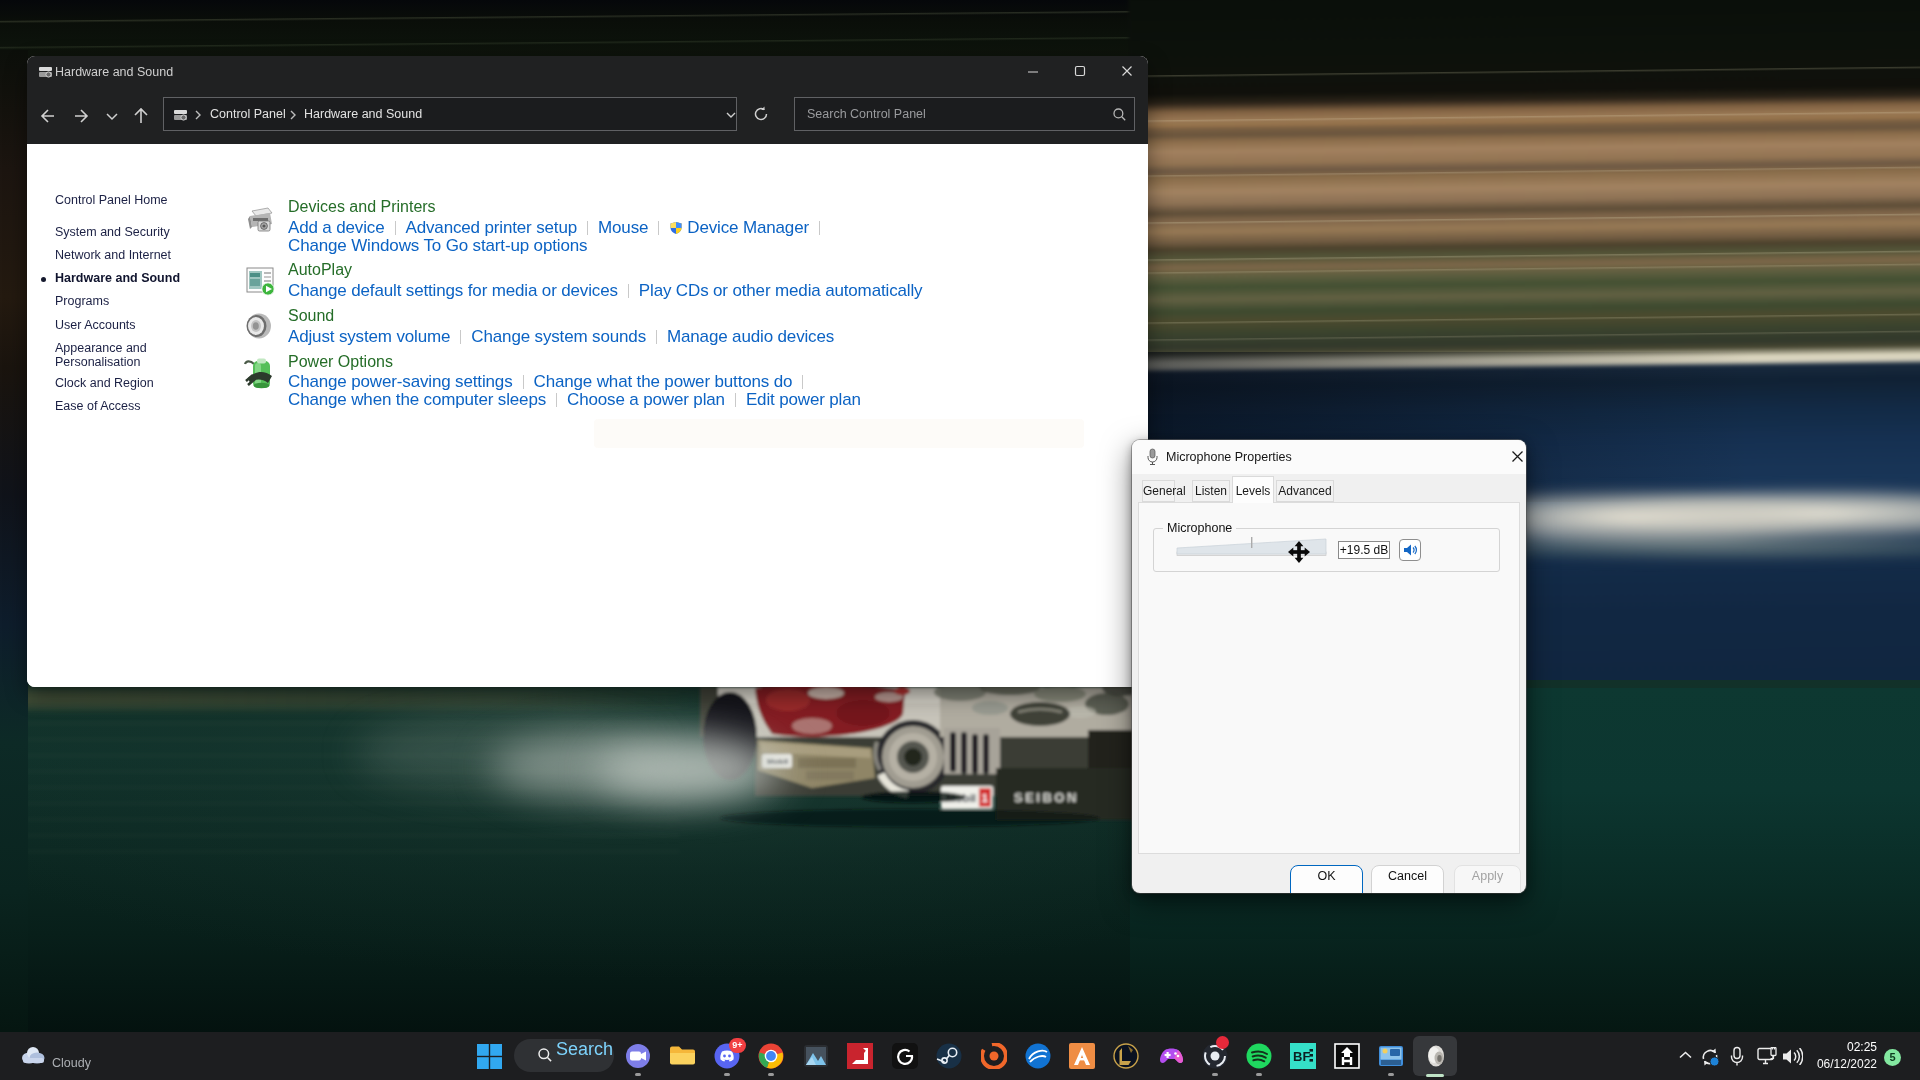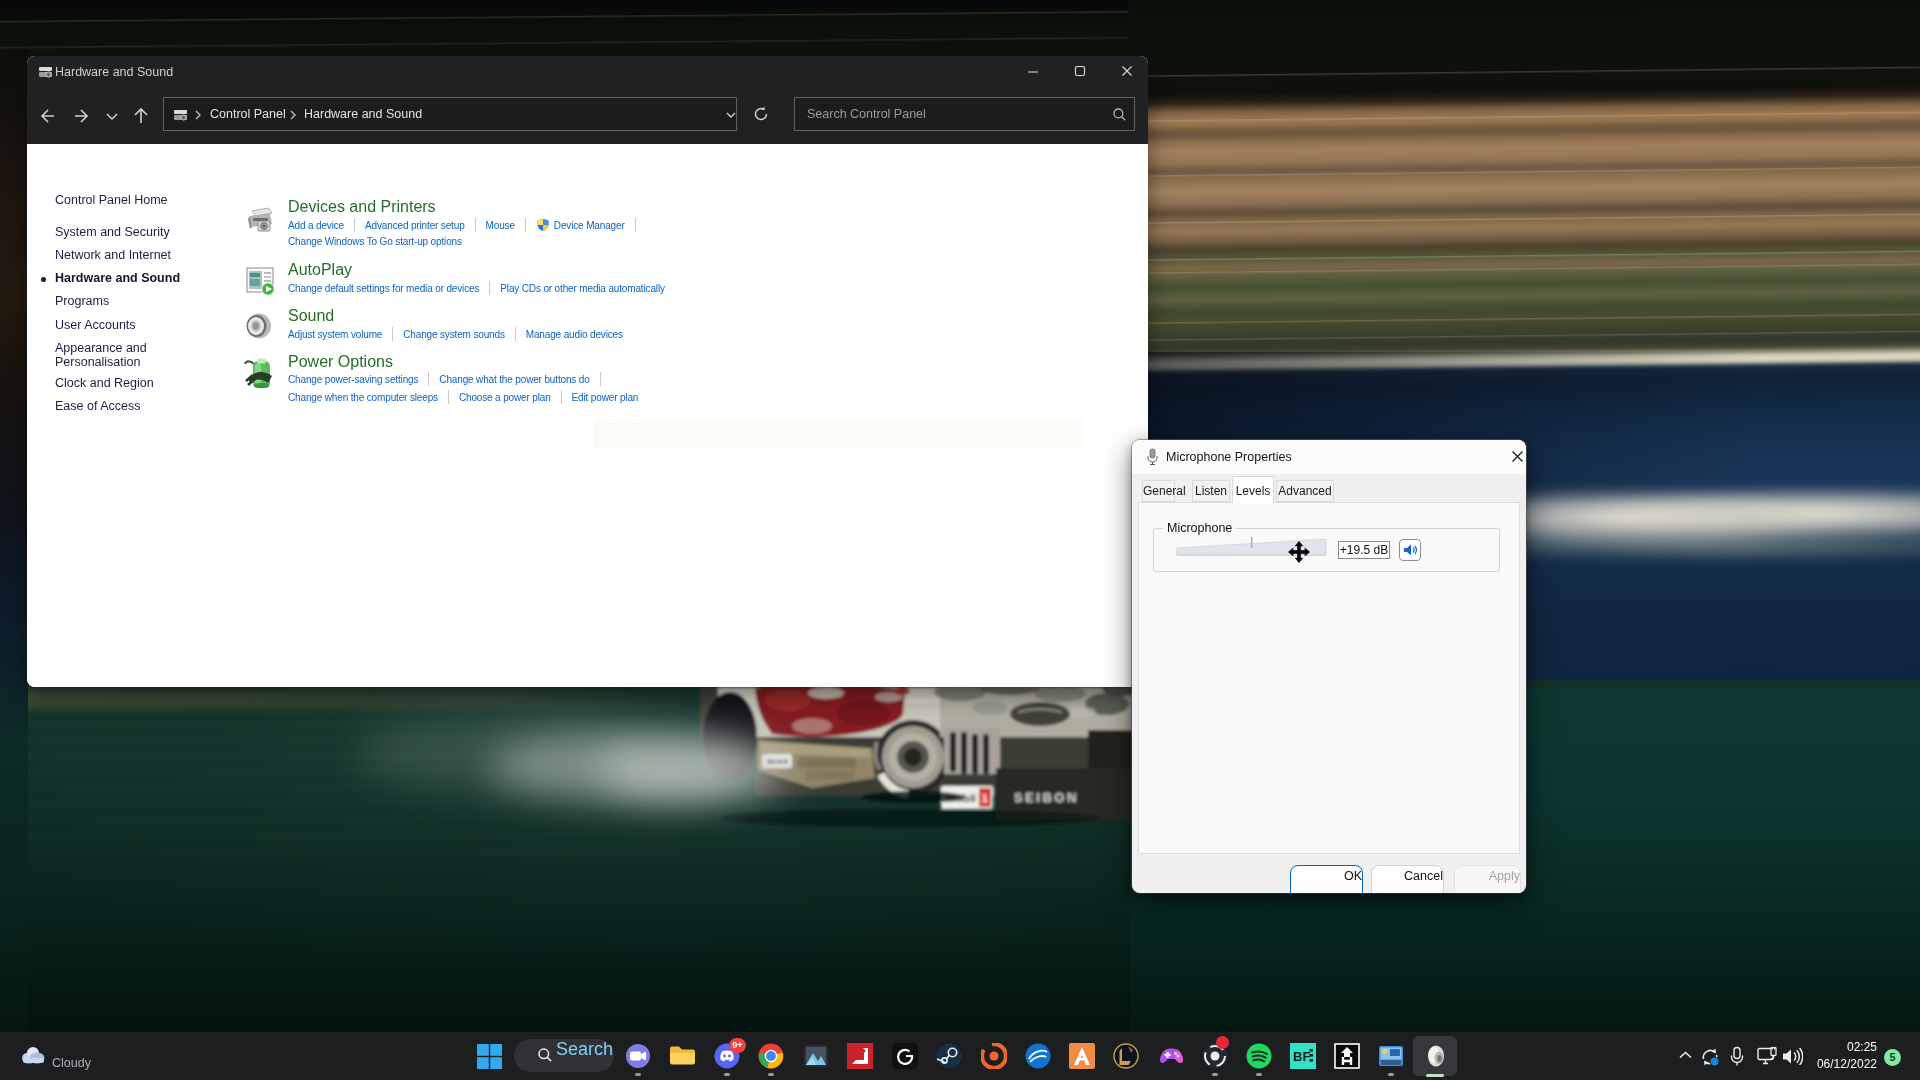--- a/index.html
+++ b/index.html
@@ -71,41 +71,41 @@
   .navico{position:absolute;top:14px;}
   #cp-addr{position:absolute;left:136px;top:9px;width:574px;height:34px;background:#1b1c1e;border:1px solid #606164;box-sizing:border-box;}
   #cp-refresh{position:absolute;left:723px;top:9px;width:24px;height:34px;}
   #cp-search{position:absolute;left:767px;top:9px;width:341px;height:34px;background:#1b1c1e;border:1px solid #606164;box-sizing:border-box;}
   #cp-search .ph{position:absolute;left:12px;top:9px;font-size:12.5px;color:#9a9b9e;}
   #cp-content{left:0;top:88px;width:100%;height:543px;background:#fff;margin-top:36px;}
   .side{position:absolute;left:28px;font-size:12.5px;color:#1b2044;white-space:nowrap;}
   .side.b{font-weight:bold;color:#10142e;}
   .crumb{position:absolute;top:9px;font-size:12.5px;color:#e2e2e2;white-space:nowrap;}
   .hdr{position:absolute;left:261px;font-size:16px;color:#256d28;white-space:nowrap;}
-  .lrow{position:absolute;left:261px;font-size:10px;letter-spacing:-0.15px;color:#0c63c4;white-space:nowrap;display:flex;align-items:center;}
+  .lrow{position:absolute;left:261px;font-size:17px;letter-spacing:-0.15px;color:#0c63c4;white-space:nowrap;display:flex;align-items:center;}
   .lrow .sep{display:inline-block;width:1px;height:14px;background:#c9c9c9;margin:0 10px;}
   .cico{position:absolute;left:217px;}
   #cream{left:567px;top:239px;width:490px;height:29px;background:#f8f4ea;opacity:.32;border-radius:4px;}
 
   
   #dlg{left:1132px;top:440px;width:394px;height:453px;border-radius:8px;background:#f0f0f0;
      box-shadow:0 10px 30px rgba(0,0,0,.5), 0 3px 10px rgba(0,0,0,.35), 0 0 0 1px rgba(130,130,130,.55);overflow:hidden;}
   #dlg-title{left:0;top:0;width:100%;height:34px;background:#fbfbfb;}
   #dlg-title .t{position:absolute;left:34px;top:10px;font-size:12.5px;color:#151515;}
   .tab{position:absolute;top:40px;height:22px;font-size:12px;color:#1a1a1a;text-align:center;
        background:#f2f2f2;border:1px solid #dadada;box-sizing:border-box;padding-top:3px;}
   .tab.sel{top:36px;height:27px;background:#fdfdfd;border-bottom:none;z-index:3;padding-top:7px;}
   #dlg-page{left:6px;top:62px;width:382px;height:352px;background:#f9f9f9;border:1px solid #dcdcdc;box-sizing:border-box;}
   #grp{position:absolute;left:21px;top:88px;width:345px;height:42px;border:1px solid #d4d4d4;border-radius:3px;z-index:4;}
   #grp-label{position:absolute;left:31px;top:81px;font-size:12.5px;color:#111;background:#f9f9f9;padding:0 4px;z-index:5;}
   #val{position:absolute;left:206px;top:101px;width:52px;height:18px;background:#fff;border:1px solid #8a8a8a;box-sizing:border-box;
        font-size:12px;color:#111;text-align:center;line-height:16px;z-index:4;}
   #spk{position:absolute;left:267px;top:99px;width:22px;height:22px;background:#fff;border:1px solid #8f8f8f;border-radius:4px;box-sizing:border-box;z-index:4;}
   .btn{position:absolute;top:425px;height:40px;border-radius:8px;background:#fdfdfd;border:1px solid #d2d2d2;box-sizing:border-box;
-       font-size:12.5px;color:#111;text-align:right;line-height:21px;z-index:4;}
+       font-size:12.5px;color:#111;text-align:center;line-height:21px;z-index:4;}
   #b-ok{left:158px;width:73px;border:1px solid #0067c0;}
   #b-ca{left:239px;width:73px;}
   #b-ap{left:322px;width:67px;color:#a3a3a3;background:#f7f7f7;border-color:#e2e2e2;}
 
   
   #bar{left:0;top:1032px;width:1920px;height:48px;background:#1d1e20;}
   .tb{position:absolute;top:1043px;}
   .dash{position:absolute;top:1073px;width:6px;height:3px;border-radius:2px;background:#9a9a9a;}
   #w6{position:absolute;left:52px;top:1092px;font-size:12px;color:#7dd3fc;font-weight:bold;}
   #wc{position:absolute;left:52px;top:1056px;font-size:12.5px;color:#adb0b4;}

